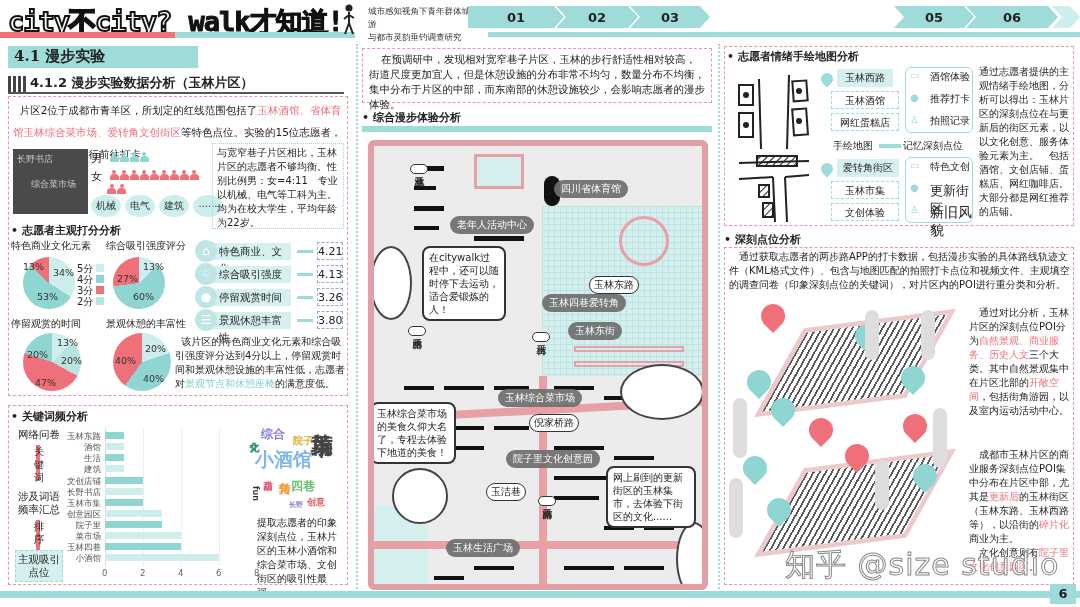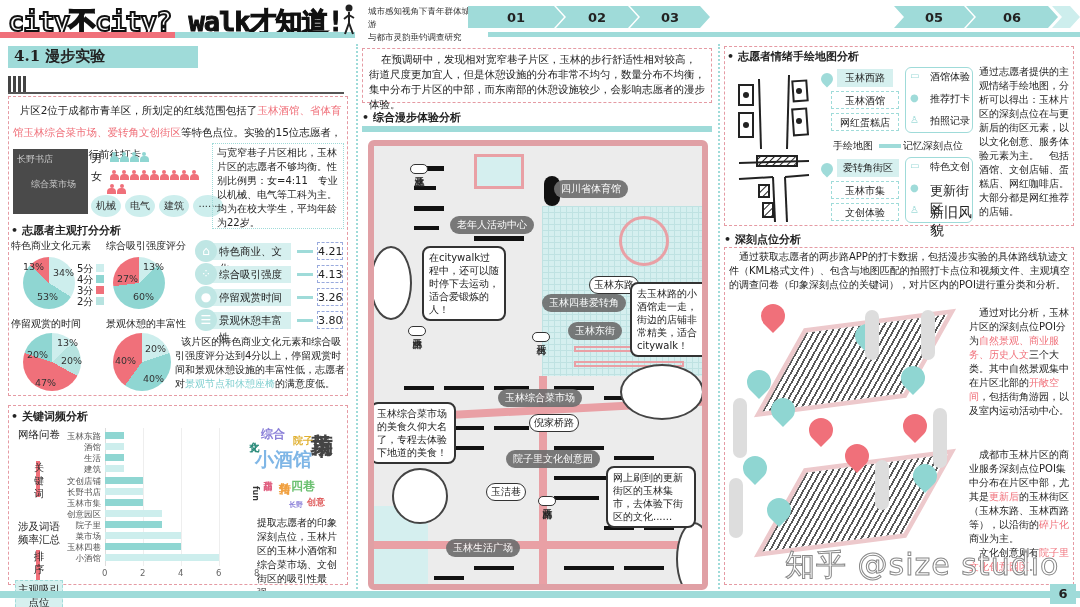--- a/index.html
+++ b/index.html
@@ -98,21 +98,21 @@
       <span>06</span>
     </div>
   <div class="navitem" style="left:1052px;width:28px;background:#cdeeed"></div>
   <div class="nav-line"></div>
 </div>
 
 <div class="dotted-v" style="left:356px;top:44px;height:545px"></div>
 <div class="dotted-v" style="left:718px;top:44px;height:545px"></div>
 
 <div class="sec-title">4.1 漫步实验</div>
-<div class="sub-title"><span class="bars"></span></div>
+<div class="sub-title"><span class="bars"></span><span>4.1.2 漫步实验数据分析（玉林片区）</span></div>
 
 <div class="dbox" style="left:8px;top:96px;width:340px;height:300px">
   <div class="txt abs" style="left:4px;top:2px;width:330px">
     &nbsp;&nbsp;<span>片区2位于成都市青羊区，所划定的红线范围包括了</span><span class="pink">玉林酒馆、省体育馆玉林综合菜市场、爱转角文创街区</span><span>等特色点位。实验的15位志愿者，于2024年5月自行前往打卡。</span>
   </div>
   <div class="abs" style="left:4px;top:52px;width:75px;height:65px;background:#4a4a4a;color:#ccc;font-size:9px;padding:4px">
     <div>长野书店</div>
     <div style="margin-top:12px;padding-left:14px">综合菜市场</div>
   </div>
   <div class="abs" style="left:82px;top:54px;font-size:11px">
@@ -192,21 +192,21 @@
   <span class="score-label">景观休憩丰富性</span>
   <span class="score-icon">☰</span>
   <span class="score-arrow"></span>
   <span class="score-val">3.80</span>
 </div>
 
 <div class="dbox" style="left:8px;top:405px;width:340px;height:180px">
   <div class="abs bullet" style="left:2px;top:3px">关键词频分析</div>
   <div class="abs" style="left:6px;top:22px;width:48px;font-size:10.5px;line-height:13px;text-align:center">
     <div>网络问卷</div>
-    <div style="margin:20px auto;width:14px;color:#333;position:relative;font-size:10px"><span style="position:absolute;left:4px;top:0;width:4px;height:36px;background:#f0707a"></span><span style="position:relative">关键词</span></div>
+    <div style="margin:4px auto;width:14px;color:#333;position:relative;font-size:10px"><span style="position:absolute;left:4px;top:0;width:4px;height:36px;background:#f0707a"></span><span style="position:relative">关键词</span></div>
     <div style="margin-top:6px">涉及词语频率汇总</div>
     <div style="margin:4px auto;width:14px;position:relative"><span style="position:absolute;left:4px;top:0;width:4px;height:30px;background:#f0707a"></span><span style="position:relative">排序</span></div>
     <div style="margin-top:4px;background:#d6f0ef;border:1px dashed #9fdbd9;padding:2px 0">主观吸引点位</div>
   </div>
 
   <div class="abs" style="left:48px;top:22px;width:190px;height:150px">
     <div class="abs" style="left:48px;top:0;height:138px;border-left:1px solid #ddd"></div>
     <div class="abs" style="left:86px;top:0;height:138px;border-left:1px solid #eee"></div>
     <div class="abs" style="left:124px;top:0;height:138px;border-left:1px solid #eee"></div>
     <div class="abs" style="left:162px;top:0;height:138px;border-left:1px solid #eee"></div>
@@ -341,21 +341,20 @@
   <span class="place-lbl" style="left:124px;top:243px">玉林综合菜市场</span>
   <span class="place-lbl" style="left:132px;top:304px">院子里文化创意园</span>
   <span class="place-lbl" style="left:72px;top:393px">玉林生活广场</span>
 
   <div class="face" style="left:-4px;top:100px;width:42px;height:74px"></div>
   <div class="face" style="left:246px;top:218px;width:84px;height:56px"></div>
   <div class="face" style="left:18px;top:322px;width:56px;height:56px"></div>
   <div class="face" style="left:302px;top:376px;width:36px;height:74px"></div>
 
   <div class="bubble" style="left:48px;top:100px;width:84px">在citywalk过程中，还可以随时停下去运动，适合爱锻炼的人！</div>
-  <div class="bubble" style="left:256px;top:136px;width:82px">去玉林路的小酒馆走一走，街边的店铺非常精美，适合citywalk！</div>
   <div class="bubble" style="left:-4px;top:256px;width:86px">玉林综合菜市场的美食久仰大名了，专程去体验下地道的美食！</div>
   <div class="bubble" style="left:232px;top:320px;width:90px">网上刷到的更新街区的玉林集市，去体验下街区的文化......</div>
 </div>
 
 <div class="dbox" style="left:724px;top:46px;width:350px;height:180px">
   <div class="abs bullet" style="left:2px;top:2px">志愿者情绪手绘地图分析</div>
 
   <svg class="abs" style="left:4px;top:20px" width="84" height="155" viewBox="0 0 84 155">
     <rect x="10" y="18" width="14" height="20" fill="none" stroke="#222" stroke-width="2"></rect>
       <circle cx="17" cy="28" r="3" fill="#222"></circle>

